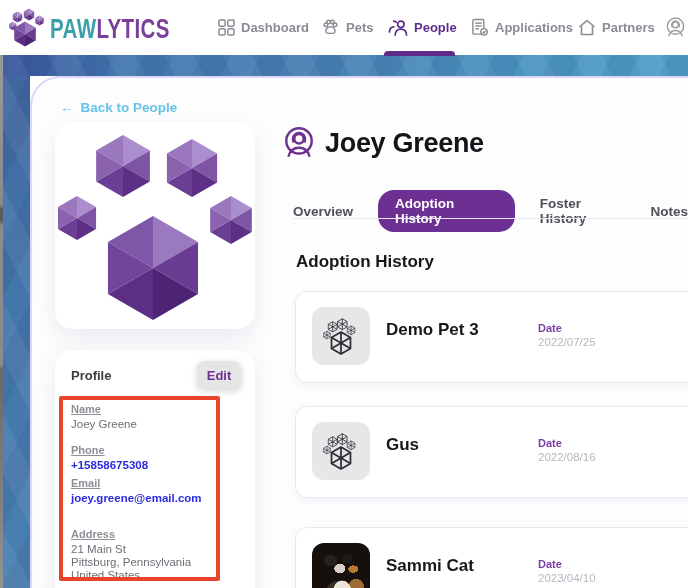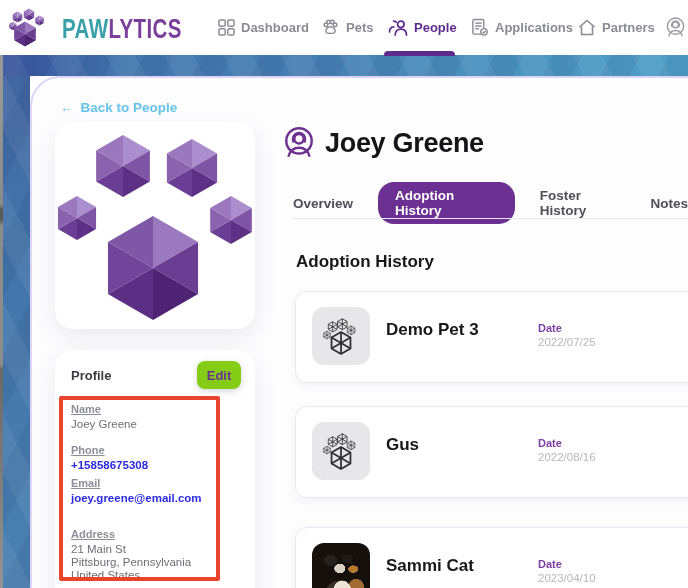--- a/index.html
+++ b/index.html
@@ -2,21 +2,21 @@
 <html><head>
 <meta charset="utf-8">
 <style>
   * { margin:0; padding:0; box-sizing:border-box; }
   html,body { width:688px; height:588px; overflow:hidden; background:#fff;
     font-family:"Liberation Sans", sans-serif; }
   .page { position:relative; width:688px; height:588px; overflow:hidden; background:#fff; }
 
   
   .header { position:absolute; left:0; top:0; width:688px; height:55px; background:#ffffff; z-index:30; }
-  .logo { position:absolute; left:8px; top:8px; display:flex; align-items:center; gap:16px; }
+  .logo { position:absolute; left:8px; top:8px; display:flex; align-items:center; gap:4px; }
   .logo-text { font-size:25px; font-weight:600; letter-spacing:0.5px; transform:scaleX(0.82) scaleY(1.12); transform-origin:left center; white-space:nowrap; }
   .logo-text .primary { color:#3aa0a8; }
   .logo-text .secondary { color:#7a3f9b; }
 
   .nav-item { position:absolute; top:0; height:55px; display:flex; align-items:center; gap:6px;
     font-size:13px; font-weight:600; color:#8b8b94; cursor:pointer; }
   .nav-item.active { color:#5e2d8c; font-weight:700; }
   .nav-underline { position:absolute; left:384px; top:51px; width:71px; height:5px;
     background:#5e2b8d; border-radius:4px 4px 0 0; z-index:31; }
 
@@ -40,37 +40,37 @@
     color:#66c4e9; z-index:12; cursor:pointer; display:flex; gap:7px; }
 
   .illustration-card { position:absolute; left:55px; top:122px; width:200px; height:207px;
     background:#fff; border-radius:18px; box-shadow:0 8px 22px rgba(80,60,120,0.10); z-index:12;
     display:flex; align-items:center; justify-content:center; overflow:hidden; }
 
   .profile-card { position:absolute; left:55px; top:350px; width:200px; height:260px;
     background:#fff; border-radius:18px; box-shadow:0 8px 22px rgba(80,60,120,0.10); z-index:12; }
   .profile-title { position:absolute; left:71px; top:368px; font-size:13px; font-weight:700; color:#3b3b44; z-index:13; }
   .edit-btn { position:absolute; left:197px; top:361px; width:44px; height:28px; z-index:14;
-    background:#84cc16; border:none; border-radius:8px; box-shadow:0 2px 7px rgba(60,60,90,0.22);
+    background:#e5e5e5; border:none; border-radius:8px; box-shadow:0 2px 7px rgba(60,60,90,0.22);
     color:#6c3092; font-size:13px; font-weight:700; font-family:inherit; cursor:pointer; }
 
   .field { position:absolute; left:71px; z-index:13; }
   .field-label { font-size:11px; font-weight:600; color:#8e8e98; margin-bottom:3px;text-decoration:underline; }
   .field-value { font-size:11.5px; color:#6e6e77; white-space:pre-line; line-height:13px; }
   .field-value.link { color:#2b2bdf; font-weight:600; cursor:pointer; }
 
   .annotation-box { position:absolute; left:59px; top:396px; width:161px; height:185px;
     border:4px solid #e8432b; border-radius:2px; z-index:20; pointer-events:none; }
 
   
   .person-header { position:absolute; left:281px; top:126px; display:flex; align-items:center; gap:8px; z-index:12; }
   .person-name { font-size:27px; font-weight:800; color:#141419; letter-spacing:-0.3px; }
 
   .tabs { position:absolute; left:293px; top:182px; display:flex; align-items:center; gap:25px; z-index:12; }
-  .tab { font-size:13.5px; font-weight:600; color:#4f4f58; cursor:pointer; padding:6px 0; }
+  .tab { font-size:13.5px; font-weight:600; color:#4f4f58; cursor:pointer; padding:6px 0;margin-top:8px; }
   .tab.active { background:#6c3092; color:#ffffff; font-weight:700; padding:6px 17px; border-radius:16px; }
   .tab-divider { position:absolute; left:293px; top:218px; width:395px; height:1px; background:#e8e6ee; z-index:12; }
 
   .section-title { position:absolute; left:296px; top:252px; font-size:17px; font-weight:800; color:#17171c; z-index:12; }
 
   .adopt-card { position:absolute; left:295px; width:420px; height:92px; background:#fff;
     border:1px solid #eae7f3; border-radius:12px; box-shadow:0 3px 9px rgba(60,60,110,0.05); z-index:12; }
   .adopt-card .pet-thumb { position:absolute; left:16px; top:15px; width:58px; height:58px;
     border-radius:12px; background:#e7e6e8; display:flex; align-items:center; justify-content:center; }
   .adopt-card .pet-name { position:absolute; left:90px; top:28px; font-size:17px; font-weight:800; color:#17171c; }

